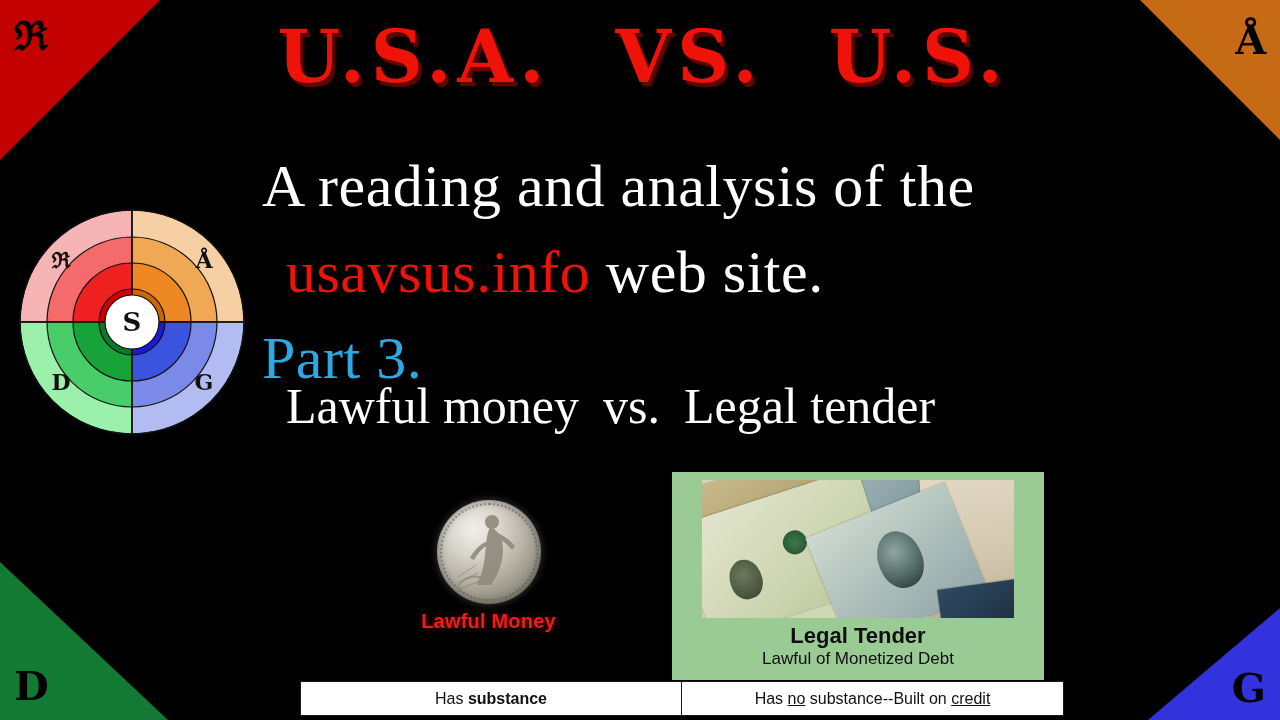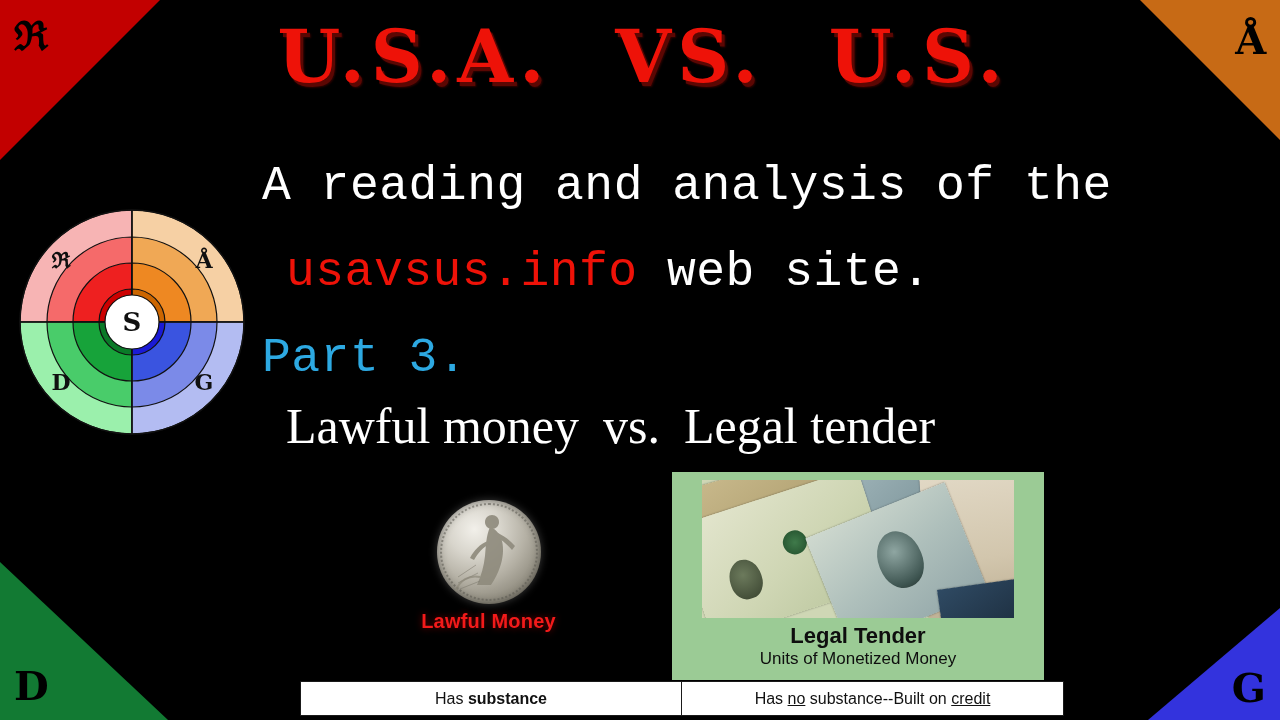--- a/index.html
+++ b/index.html
@@ -77,35 +77,35 @@
   }
   #main-title .gap { letter-spacing: 40px; }
 
   
   #subtitle-block {
     position: absolute;
     left: 262px;
     top: 143px;
     width: 900px;
     color: #ffffff;
-    font-family: Liberation Mono, monospace;
-    font-size: 48px;
+    font-family: Liberation Serif, serif;
+    font-size: 60px;
     line-height: 86px;
     letter-spacing: 0.5px;
   }
   #subtitle-line-1 { display: block; white-space: nowrap; }
   #subtitle-line-2 { display: block; white-space: nowrap; }
   #subtitle-line-3 { display: block; white-space: nowrap; }
   .site-name { color: #ee1208; margin-left: 24px; }
   .part-label { color: #2da9e2; text-align: right; }
 
   #comparison-line {
     position: absolute;
     left: 286px;
-    top: 396px;
+    top: 376px;
     color: #ffffff;
     font-family: "Liberation Serif", "DejaVu Serif", serif;
     font-size: 50px;
     line-height: 60px;
     white-space: nowrap;
   }
   #comparison-line .mid { padding: 0 24px; }
 
   
   #wheel-logo {
@@ -383,21 +383,21 @@
       <div class="note n-usd">
         <span class="n-usd-portrait"></span>
         <span class="n-usd-seal"></span>
       </div>
       <div class="note n-gbp">
         <span class="n-gbp-portrait"></span>
       </div>
       <div class="note n-navy"></div>
     </div>
     <div id="legal-tender-title">Legal Tender</div>
-    <div id="legal-tender-subtitle">Units of Monetized Money</div>
+    <div id="legal-tender-subtitle">Lawful of Monetized Debt</div>
   </div>
 
   <table id="comparison-table">
     <tbody>
         <tr>
       <td class="cell-left"><span>Has </span><span class="b">substance</span></td>
       <td class="cell-right"><span>Has </span><span class="u">no</span><span> substance--Built on </span><span class="u">credit</span></td>
     </tr>
   </tbody>
     </table>

